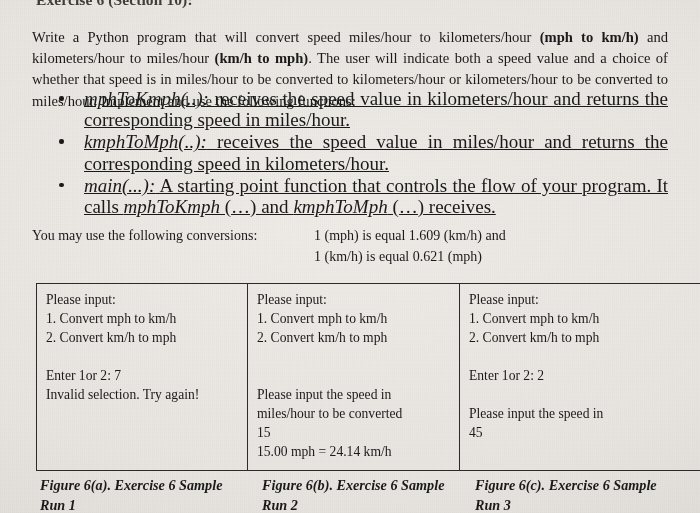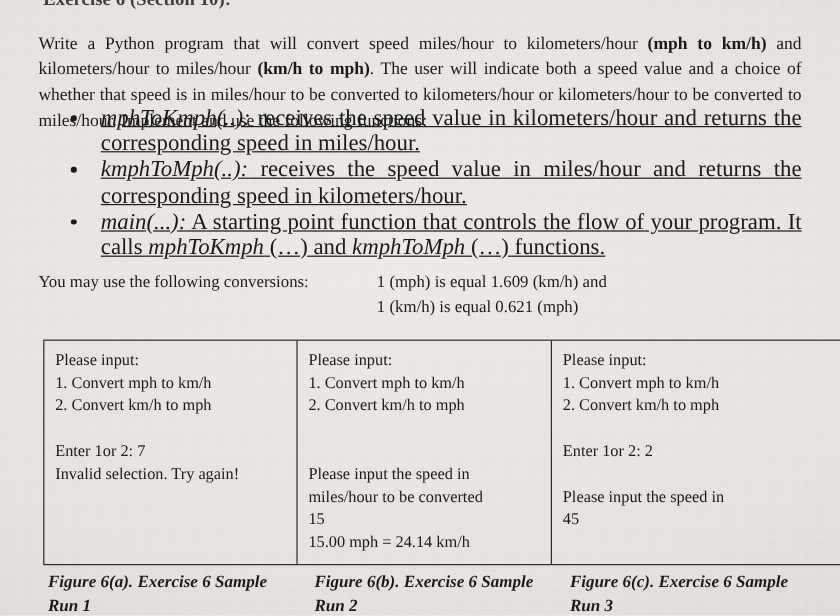--- a/index.html
+++ b/index.html
@@ -169,21 +169,21 @@
       <div class="bullet">
         <span class="dot"></span>
         <span class="btext"><i>mphToKmph(..):</i><span> receives the speed value in kilometers/hour and returns the corresponding speed in miles/hour.</span></span>
       </div>
       <div class="bullet">
         <span class="dot"></span>
         <span class="btext"><i>kmphToMph(..):</i><span> receives the speed value in miles/hour and returns the corresponding speed in kilometers/hour.</span></span>
       </div>
       <div class="bullet">
         <span class="dot"></span>
-        <span class="btext"><i>main(...):</i><span> A starting point function that controls the flow of your program. It calls </span><i>mphToKmph</i><span> (…) and </span><i>kmphToMph</i><span> (…) functions.</span></span>
+        <span class="btext"><i>main(...):</i><span> A starting point function that controls the flow of your program. It calls </span><i>mphToKmph</i><span> (…) and </span><i>kmphToMph</i><span> (…) receives.</span></span>
       </div>
     </div>
 
     <div class="conv">
       <span class="conv-label">You may use the following conversions:</span><span class="conv-vals"><span>1 (mph) is equal 1.609 (km/h) and</span><br><span>1 (km/h) is equal 0.621 (mph)</span></span>
     </div>
 
     <div id="runs-table">
       <div class="run-cell c1">
           <div class="run-line">Please input:</div>

